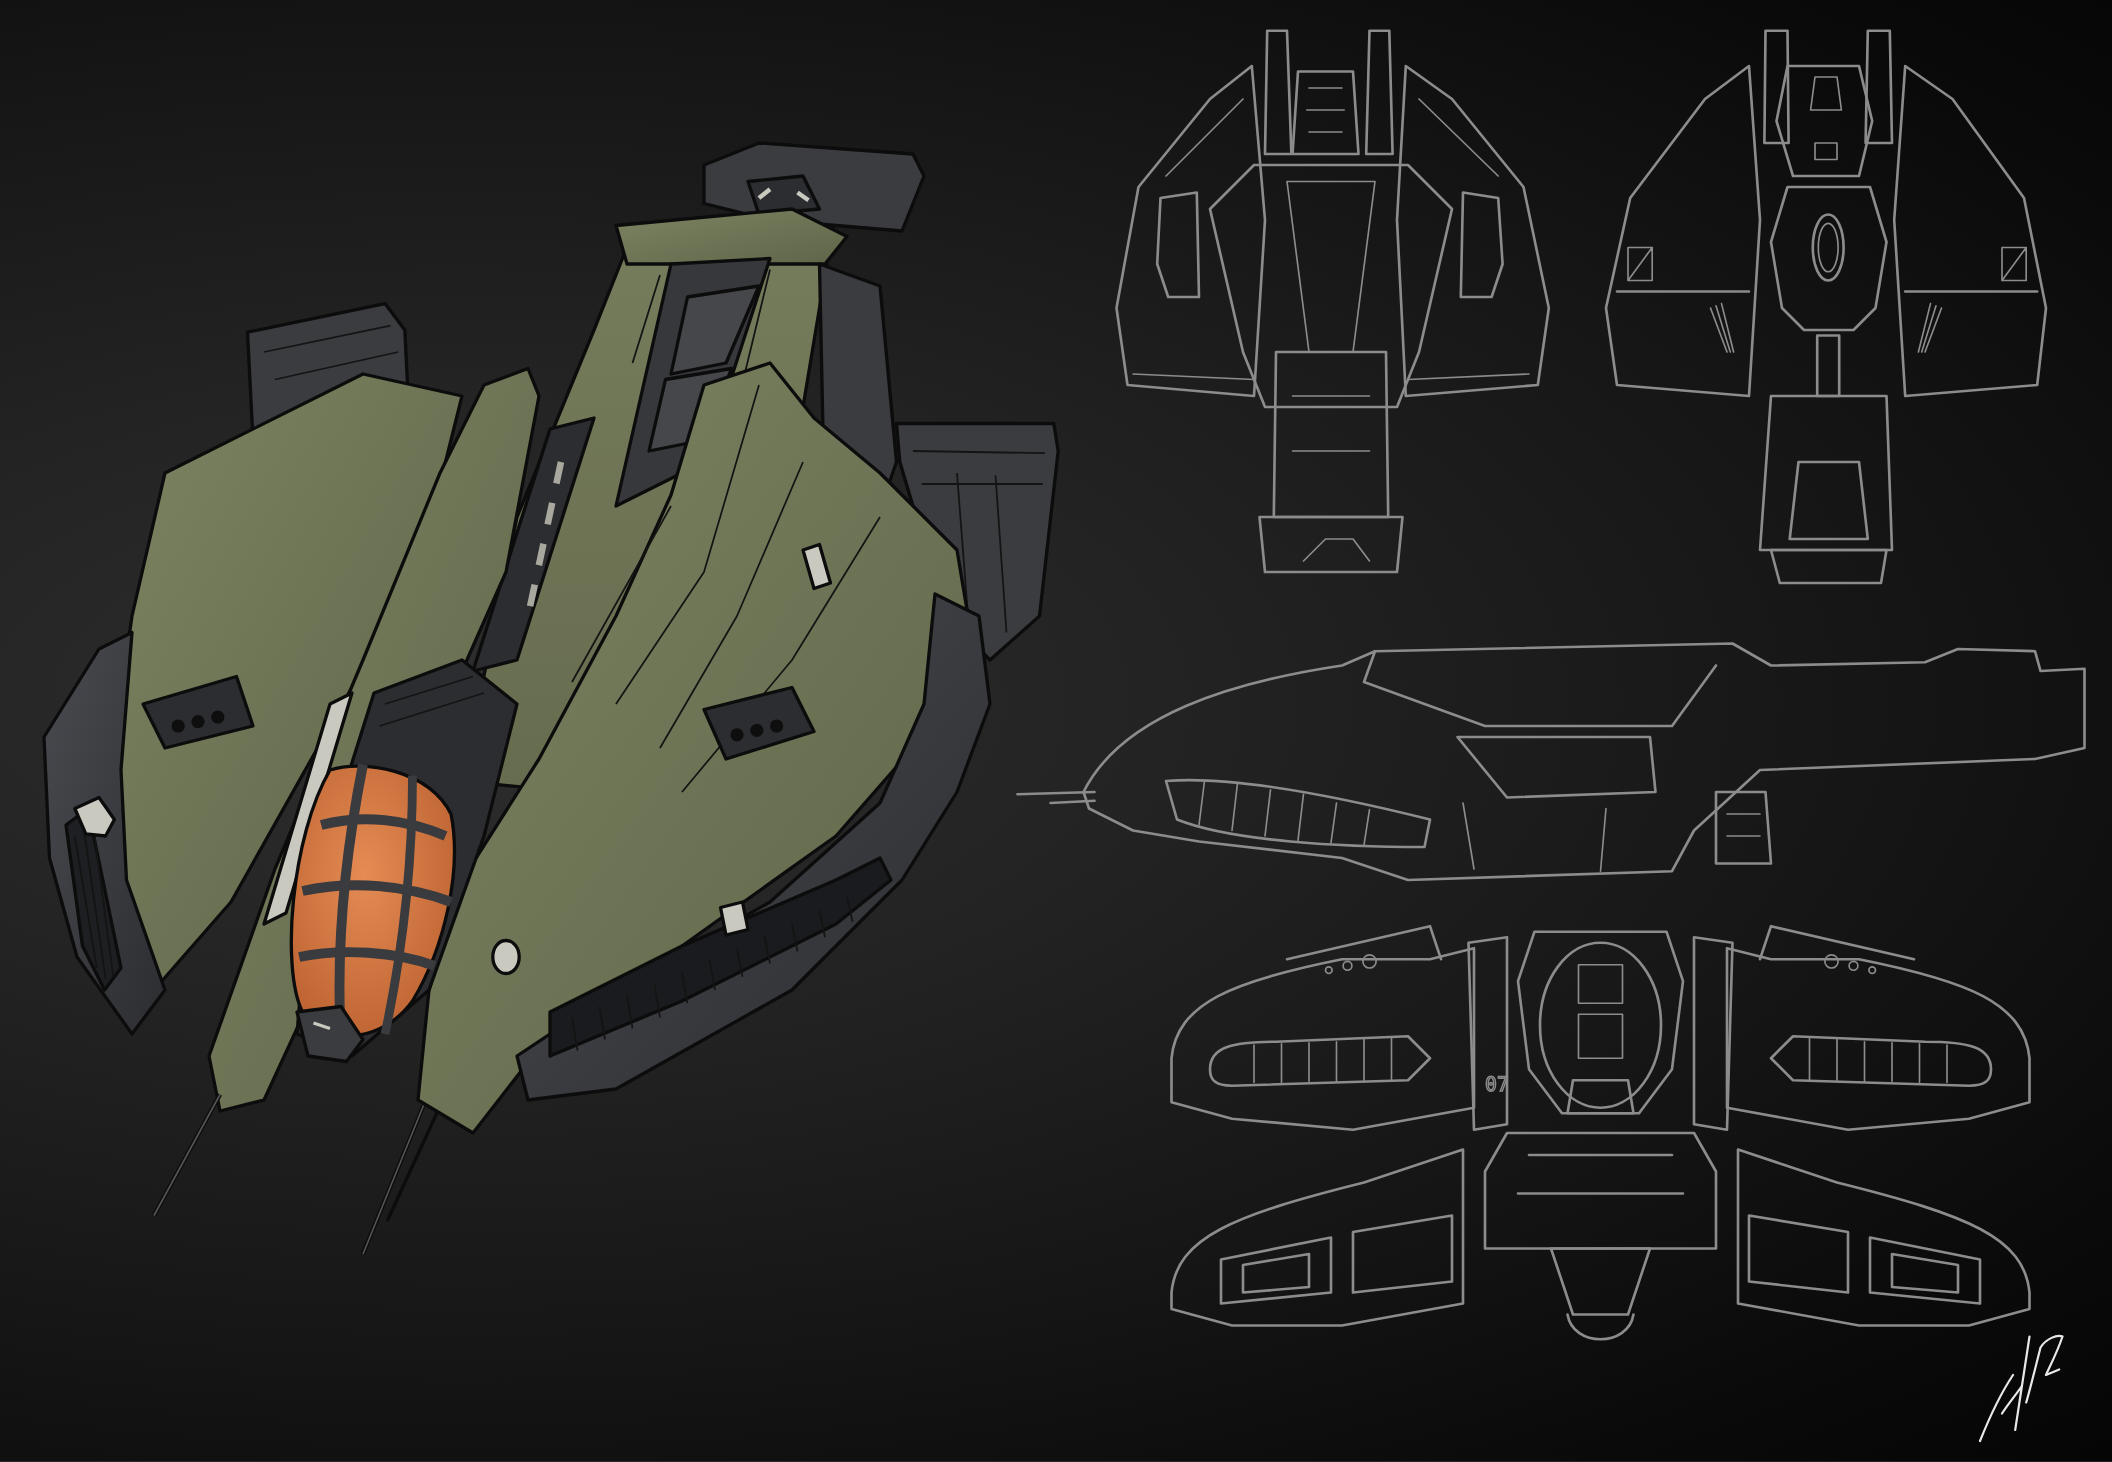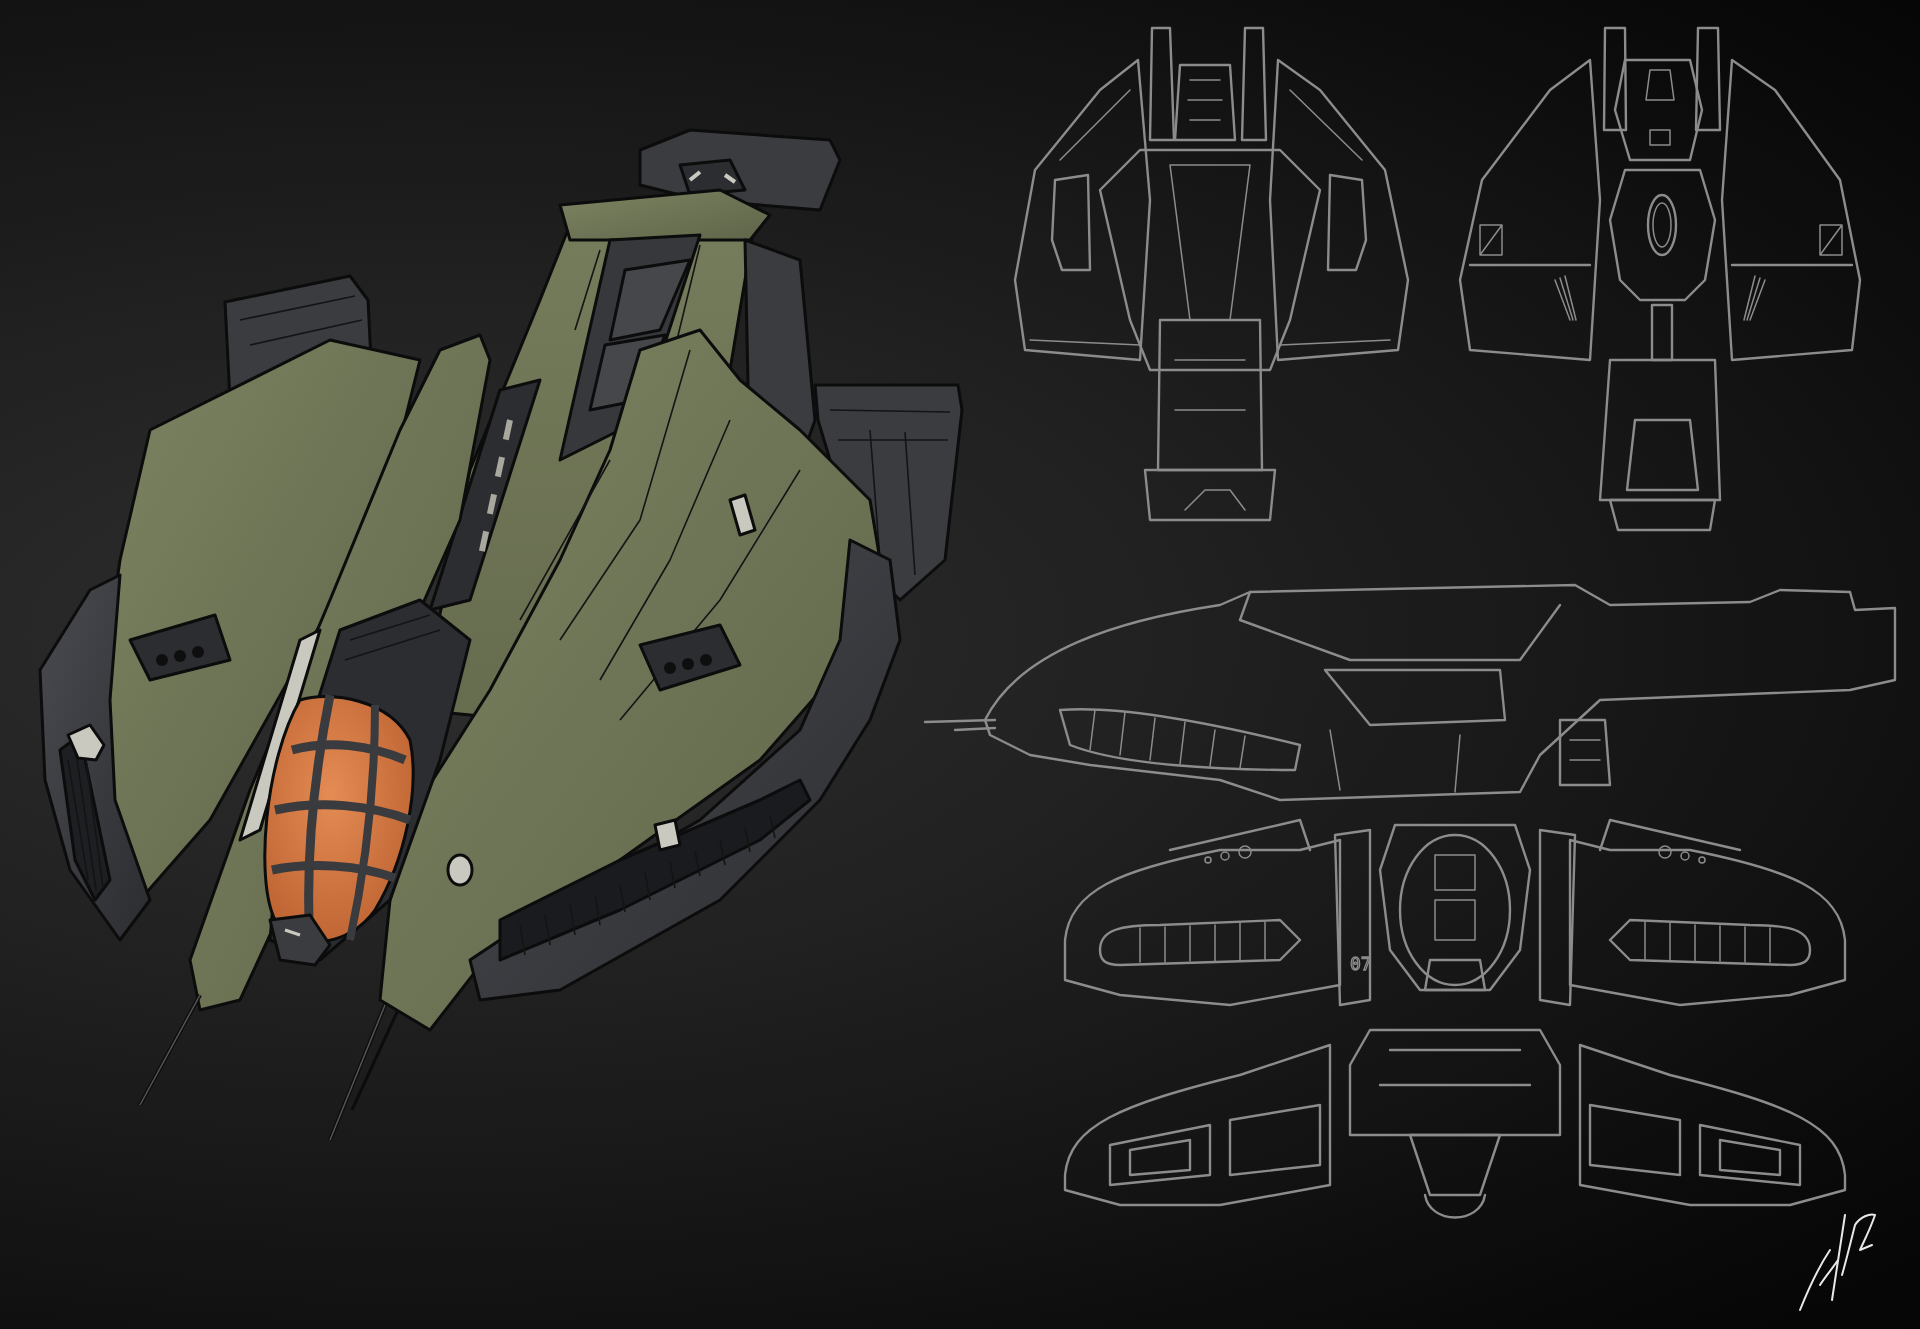--- a/index.html
+++ b/index.html
@@ -189,21 +189,21 @@
       <path class="ln" d="M330,22 L320,50 L430,90 L600,90 L640,35"></path>
       <path class="ln" d="M405,100 L580,100 L585,150 L450,155 Z"></path>
       <path class="ln" d="M140,140 C200,135 300,155 380,175 L375,200 C300,200 200,195 150,175 Z"></path>
       <path class="ln2" d="M175,140 L170,180 M205,142 L200,185 M235,148 L230,190 M265,152 L260,194 M295,160 L290,196 M325,166 L320,198"></path>
       <path class="ln" d="M640,150 L685,150 L690,215 L640,215 Z"></path>
       <path class="ln2" d="M650,170 L680,170 M650,190 L680,190"></path>
       <path class="ln2" d="M410,160 L420,220 M540,165 L535,222"></path>
     </svg>
   </div>
 
-  <div class="stage" style="left:1040px;top:810px;width:830px;height:220px;">
+  <div class="stage" style="left:1040px;top:832px;width:830px;height:220px;">
     <svg width="830" height="220" viewBox="0 0 830 220">
 
       <path class="ln" d="M25,130 C30,80 80,60 180,40 L260,40 L300,30 L300,175 L190,195 L80,185 L25,170 Z"></path>
       <path class="ln" d="M805,130 C800,80 750,60 650,40 L570,40 L530,30 L530,175 L640,195 L750,185 L805,170 Z"></path>
       <path class="ln" d="M130,40 L260,10 L270,40 M700,40 L570,10 L560,40"></path>
       <circle class="ln2" cx="205" cy="42" r="6"></circle>
         <circle class="ln2" cx="185" cy="46" r="4"></circle>
         <circle class="ln2" cx="168" cy="50" r="3"></circle>
       <circle class="ln2" cx="625" cy="42" r="6"></circle>
         <circle class="ln2" cx="645" cy="46" r="4"></circle>

